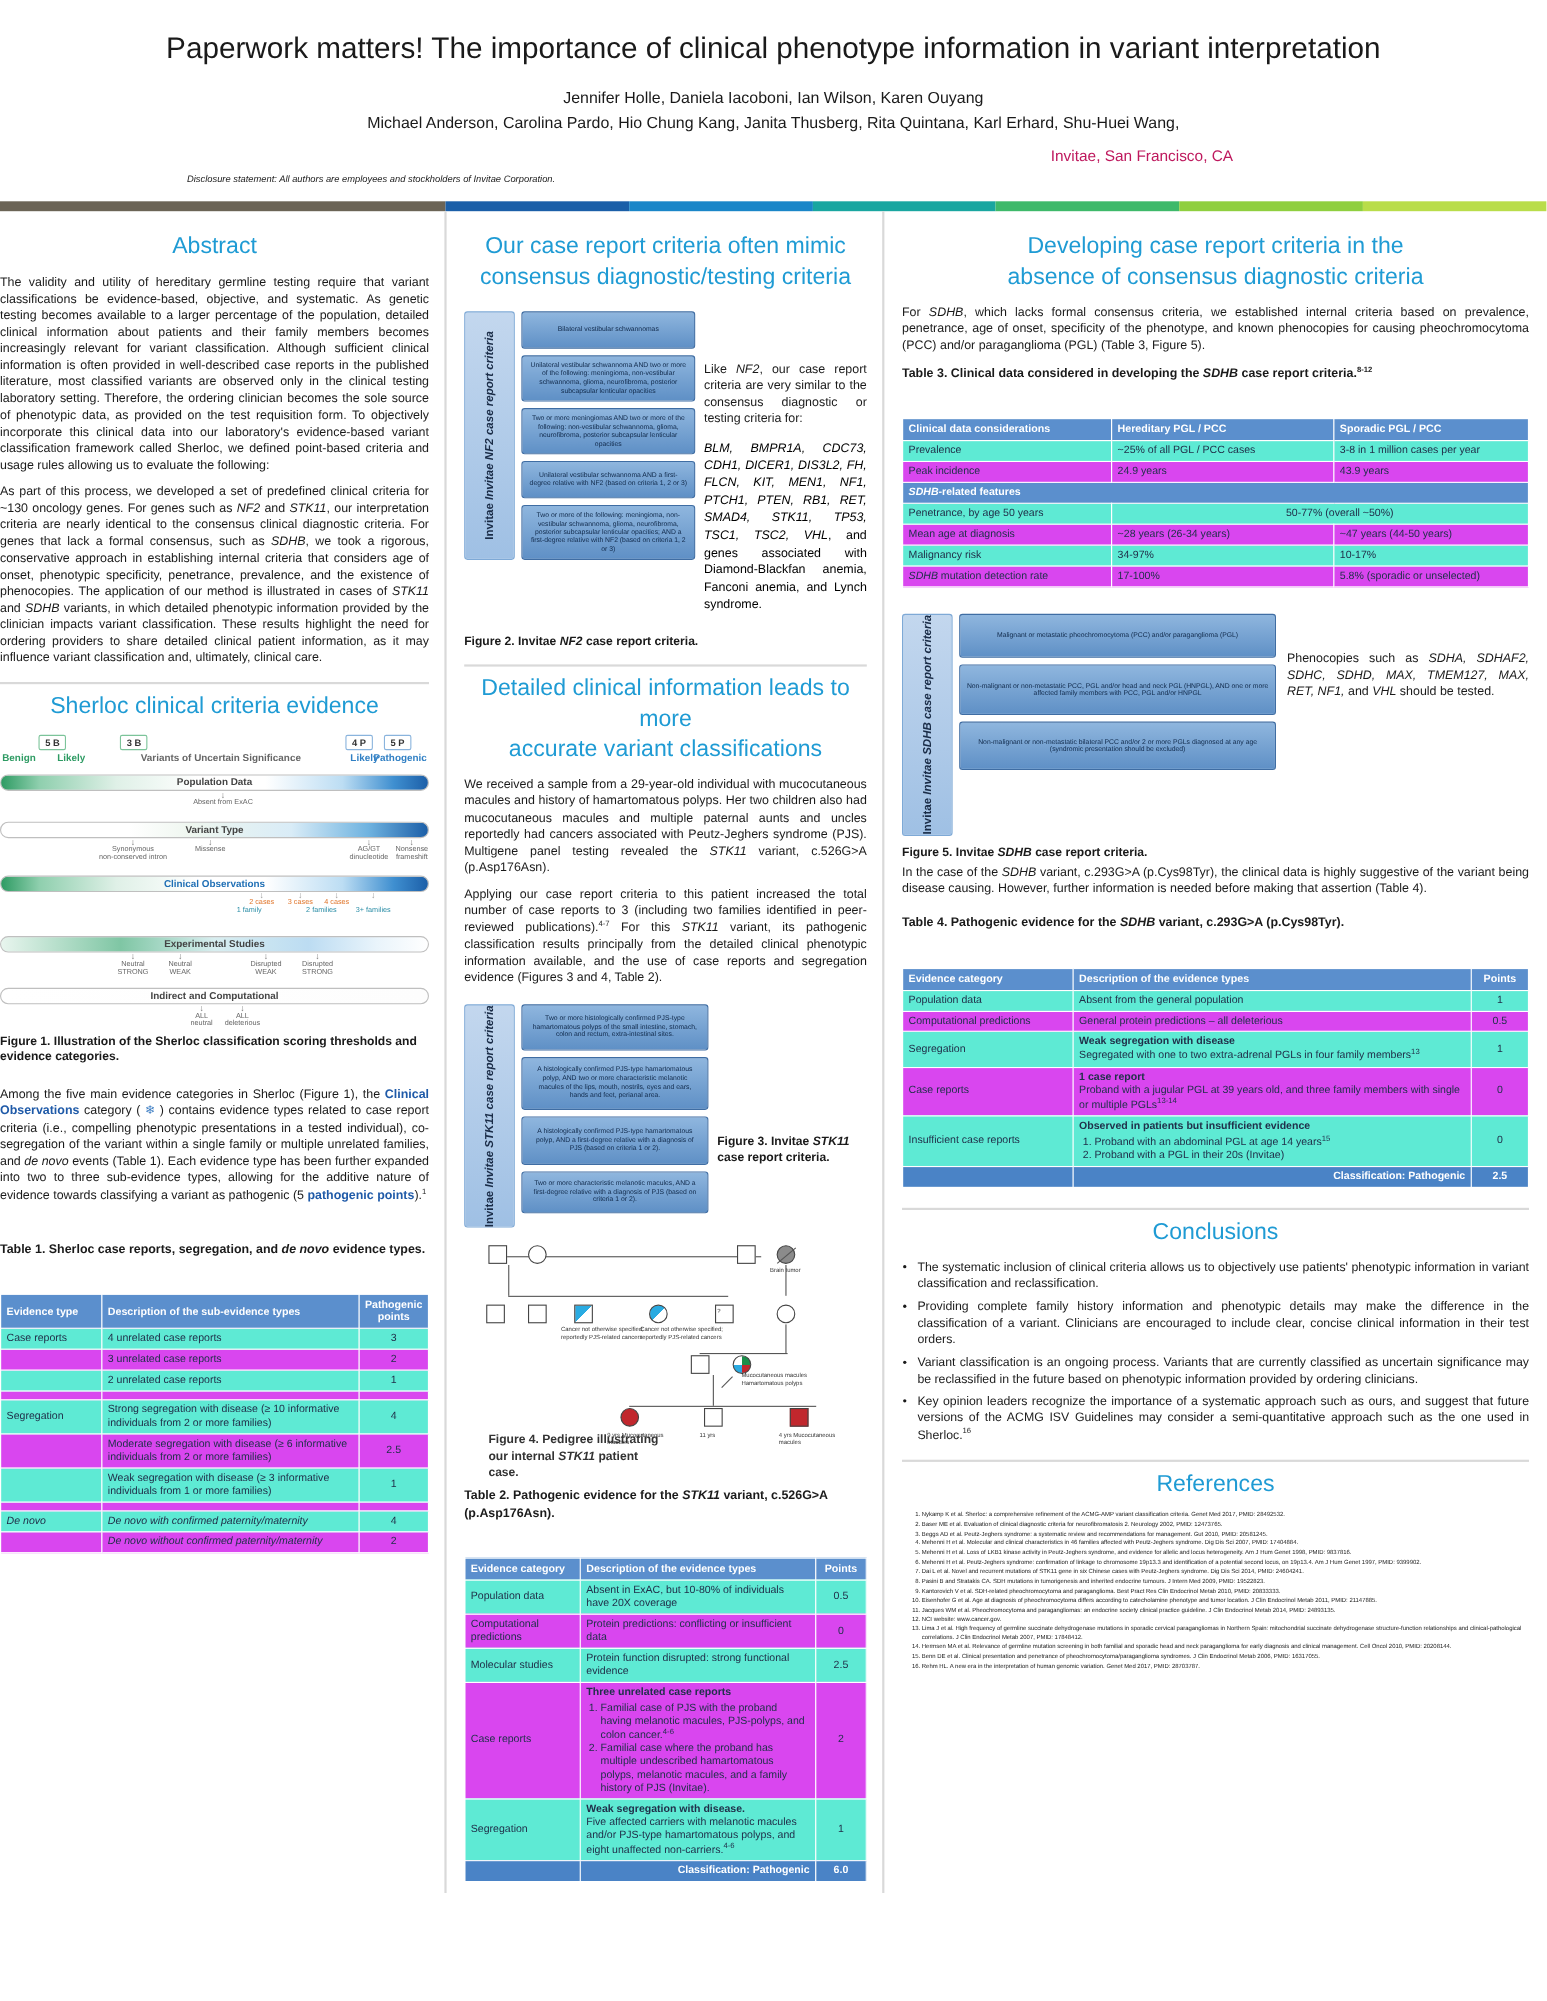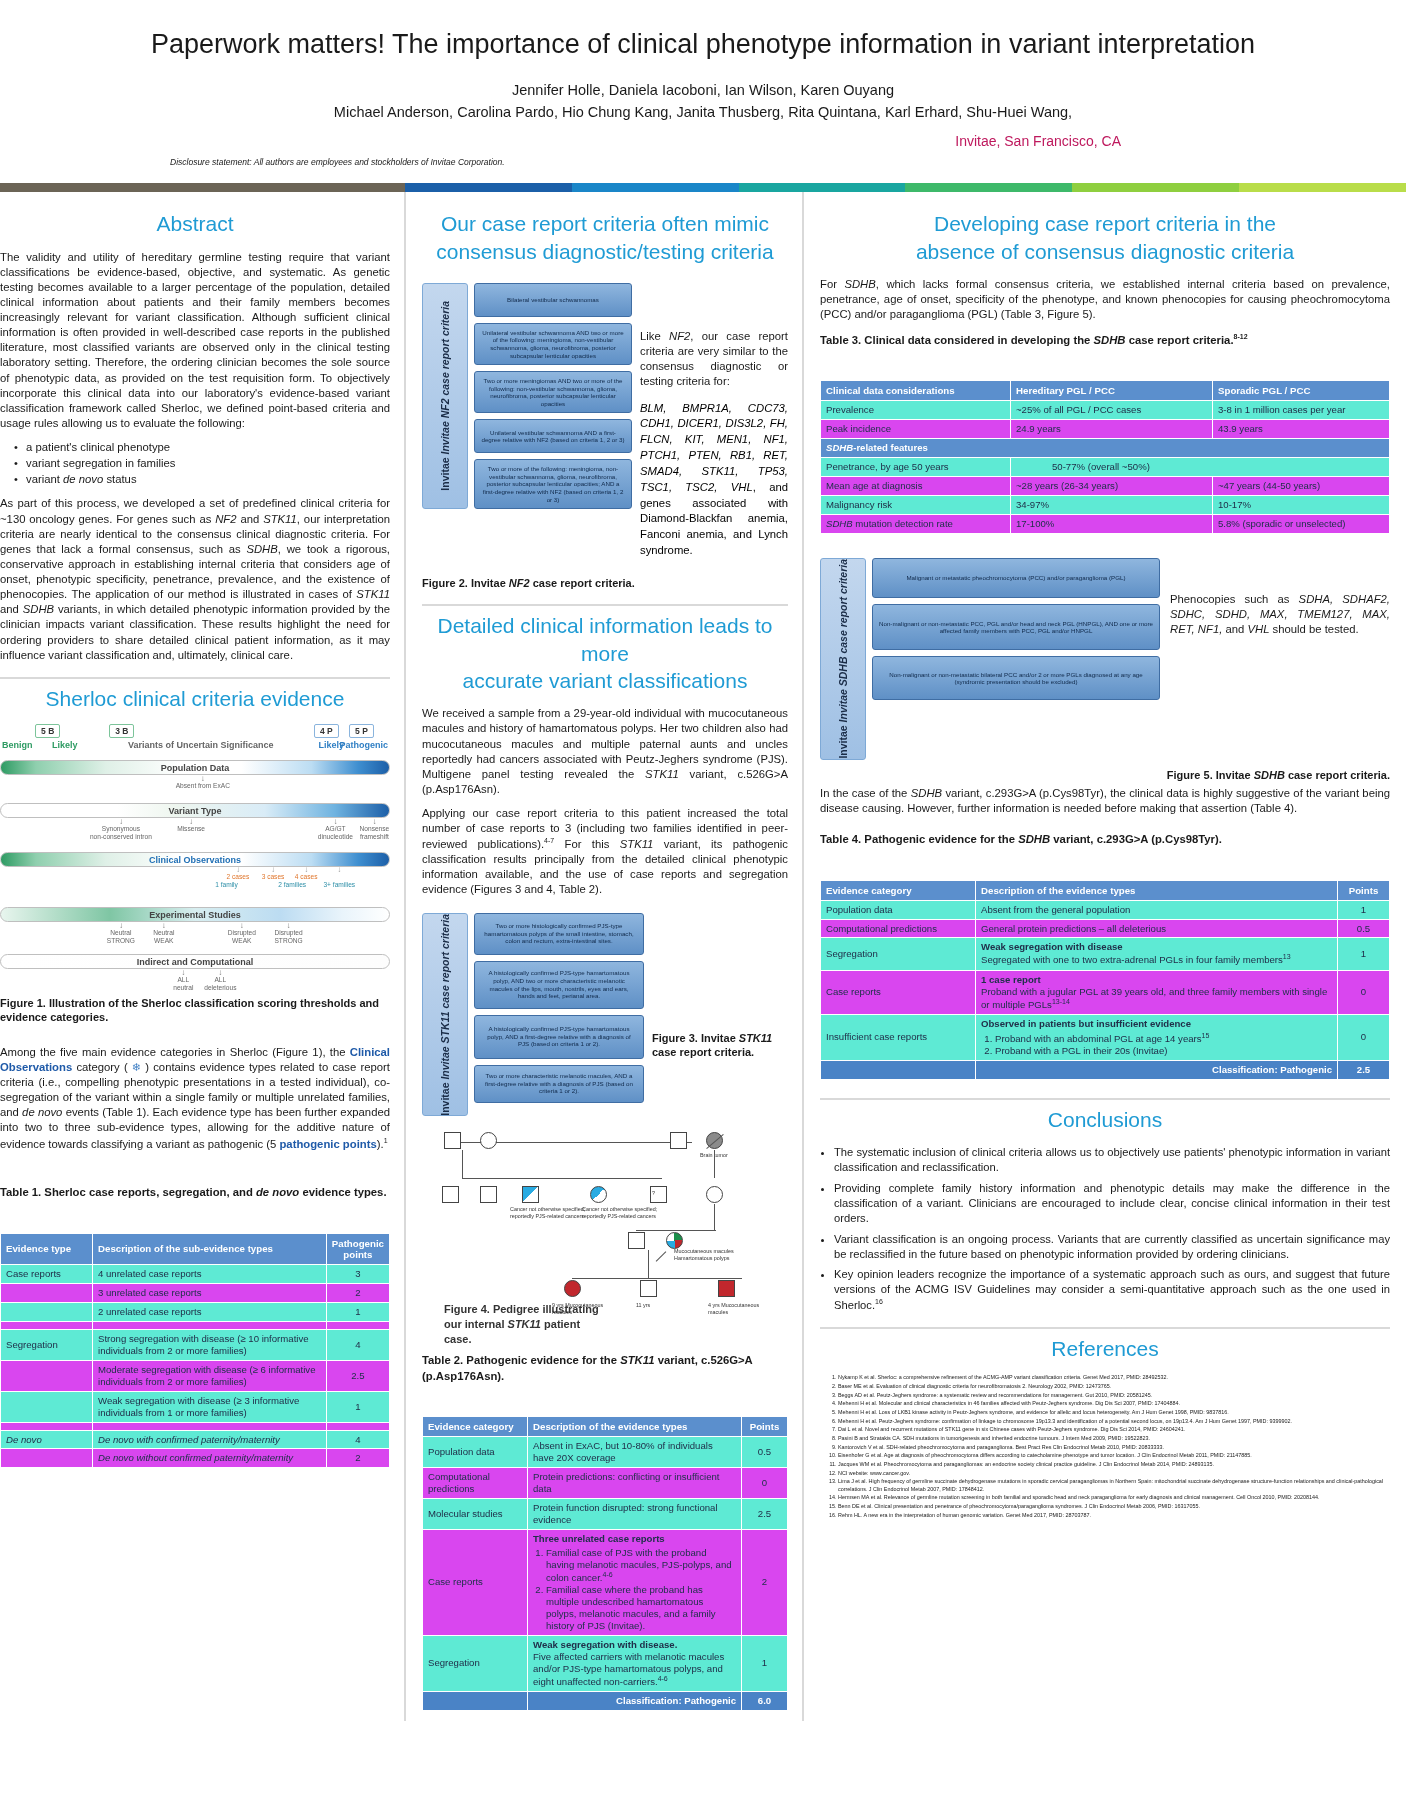--- a/index.html
+++ b/index.html
@@ -196,25 +196,20 @@
       <div style="background: rgb(143, 207, 63);"></div>
       <div style="background: rgb(185, 221, 74);"></div>
     </div>
 
   <div class="columns">
 
     <div class="col col-left">
 
       <h2 class="section">Abstract</h2>
       <p class="body">The validity and utility of hereditary germline testing require that variant classifications be evidence-based, objective, and systematic. As genetic testing becomes available to a larger percentage of the population, detailed clinical information about patients and their family members becomes increasingly relevant for variant classification. Although sufficient clinical information is often provided in well-described case reports in the published literature, most classified variants are observed only in the clinical testing laboratory setting. Therefore, the ordering clinician becomes the sole source of phenotypic data, as provided on the test requisition form. To objectively incorporate this clinical data into our laboratory's evidence-based variant classification framework called Sherloc, we defined point-based criteria and usage rules allowing us to evaluate the following:</p>
-      <ul class="body-list">
-        <li><span>a patient's clinical phenotype</span></li>
-        <li><span>variant segregation in families</span></li>
-        <li>variant <i>de novo</i> status</li>
-      </ul>
       <p class="body">
         <span>As part of this process, we developed a set of predefined clinical criteria for ~130 oncology genes. For genes such as </span><i>NF2</i><span> and </span><i>STK11</i><span>, our interpretation criteria are nearly identical to the consensus clinical diagnostic criteria. For genes that lack a formal consensus, such as </span><i>SDHB</i><span>, we took a rigorous, conservative approach in establishing internal criteria that considers age of onset, phenotypic specificity, penetrance, prevalence, and the existence of phenocopies. The application of our method is illustrated in cases of </span><i>STK11</i><span> and </span><i>SDHB</i><span> variants, in which detailed phenotypic information provided by the clinician impacts variant classification. These results highlight the need for ordering providers to share detailed clinical patient information, as it may influence variant classification and, ultimately, clinical care.</span>
       </p>
 
       <hr class="hr-sep">
 
       <h2 class="section">Sherloc clinical criteria evidence</h2>
 
       <div class="sherloc">
         <div class="sher-scale">
@@ -544,21 +539,21 @@
           <tr class="r-odd">
               <td>Peak incidence</td>
               <td>24.9 years</td>
               <td>43.9 years</td>
             </tr>
           <tr class="band">
               <td colspan="3"><i>SDHB</i>-related features</td>
             </tr>
           <tr class="r-even">
               <td>Penetrance, by age 50 years</td>
-              <td colspan="2" style="text-align:left;padding-left:41px;">50-77% (overall ~50%)</td>
+              <td colspan="2" style="text-align:center;padding-left:41px;">50-77% (overall ~50%)</td>
             </tr>
           <tr class="r-odd">
               <td>Mean age at diagnosis</td>
               <td>~28 years (26-34 years)</td>
               <td>~47 years (44-50 years)</td>
             </tr>
           <tr class="r-even">
               <td>Malignancy risk</td>
               <td>34-97%</td>
               <td>10-17%</td>
@@ -584,21 +579,21 @@
             </div>
           </div>
         </div>
         <div style="flex:1; padding-top:40px;">
           <p class="body">
             <span>Phenocopies such as </span><i>SDHA, SDHAF2, SDHC, SDHD, MAX, TMEM127, MAX, RET, NF1,</i><span> and </span><i>VHL</i><span> should be tested.</span>
           </p>
         </div>
       </div>
 
-      <div class="figcap" style="text-align:right;">
+      <div class="figcap" style="">
         <span>Figure 5. Invitae </span><i>SDHB</i><span> case report criteria.</span>
       </div>
 
       <p class="body" style="margin-top:3px;">
         <span>In the case of the </span><i>SDHB</i><span> variant, c.293G&gt;A (p.Cys98Tyr), the clinical data is highly suggestive of the variant being disease causing. However, further information is needed before making that assertion (Table 4).</span>
       </p>
 
       <div class="tblcap" style="margin-top:16px;">
         <span>Table 4. Pathogenic evidence for the </span><i>SDHB</i><span> variant, c.293G&gt;A (p.Cys98Tyr).</span>
       </div>

